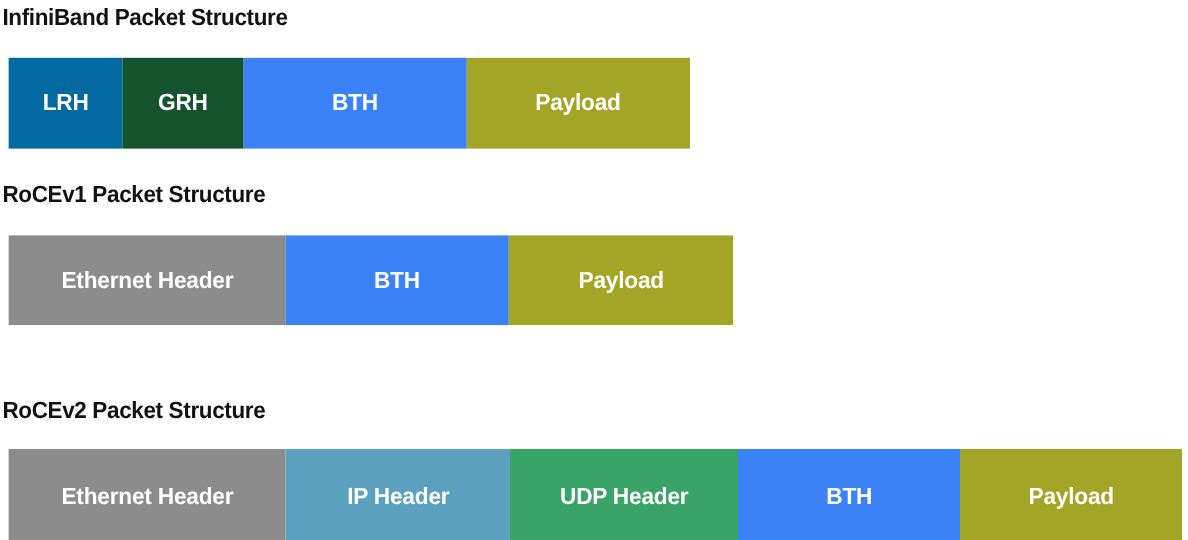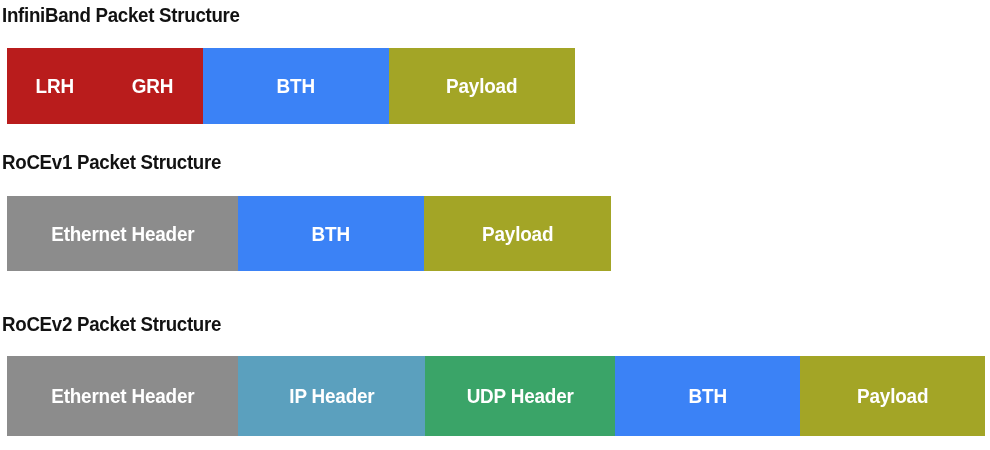--- a/index.html
+++ b/index.html
@@ -77,36 +77,36 @@
   #sec-infiniband { top: 0; height: 160px; }
   #sec-infiniband .section-title { top: 4px; }
   #sec-infiniband .packet-bar { top: 48px; height: 76px; width: 568px; }
 
   
   #sec-rocev1 { top: 144px; height: 162px; }
   #sec-rocev1 .section-title { top: 7px; }
   #sec-rocev1 .packet-bar { top: 52px; height: 75px; width: 604px; }
 
   
-  #sec-rocev2 { top: 304px; height: 128px; }
+  #sec-rocev2 { top: 322px; height: 128px; }
   #sec-rocev2 .section-title { top: 9px; }
   #sec-rocev2 .packet-bar { top: 52px; height: 80px; width: 978px; }
 </style>
 </head>
 <body style="background-color: rgb(255, 255, 255);">
 
 <div class="diagram">
 
   <div class="section" id="sec-infiniband">
     <div class="section-title">InfiniBand Packet Structure</div>
     <div class="packet-bar">
-      <div class="segment" style="background-color: #b91c1c; width: 95px;">
+      <div class="segment" style="background-color: #0369a1; width: 95px;">
         <span class="segment-label">LRH</span>
       </div>
-      <div class="segment" style="background-color: #b91c1c; width: 101px;">
+      <div class="segment" style="background-color: #14532d; width: 101px;">
         <span class="segment-label">GRH</span>
       </div>
       <div class="segment" style="background-color: rgb(59, 130, 246); width: 186px;">
         <span class="segment-label">BTH</span>
       </div>
       <div class="segment" style="background-color: rgb(163, 165, 38); width: 186px;">
         <span class="segment-label">Payload</span>
       </div>
     </div>
   </div>

